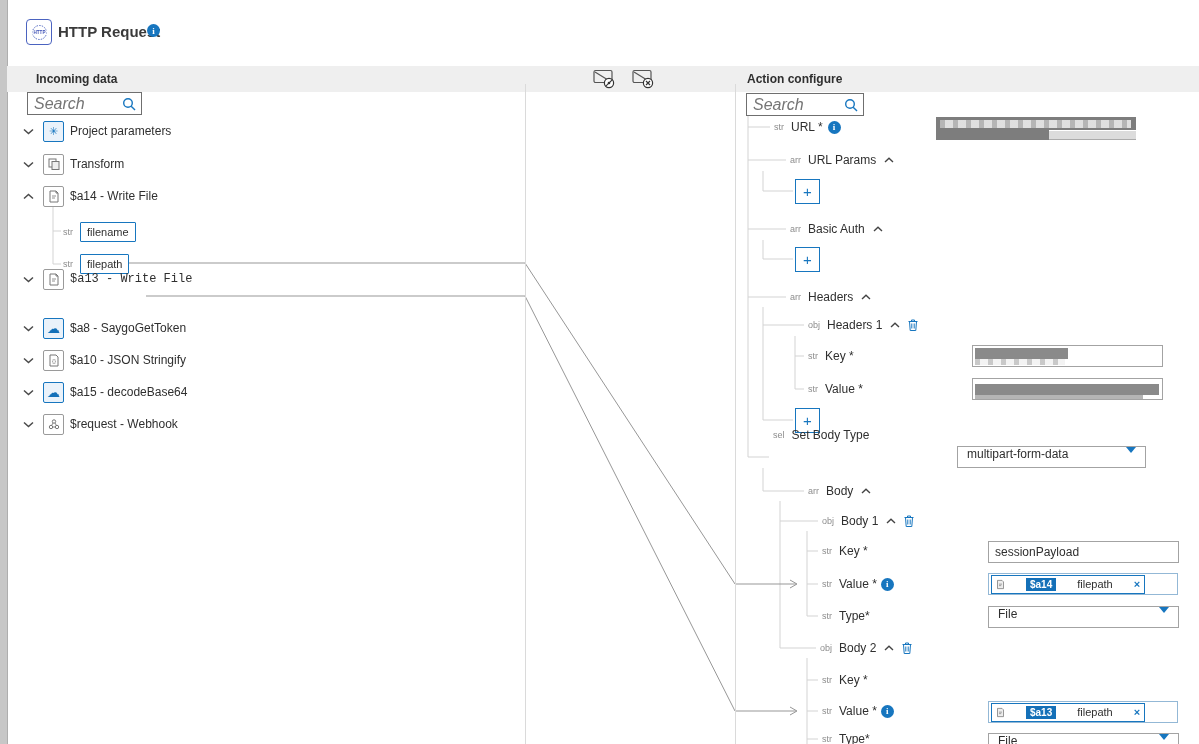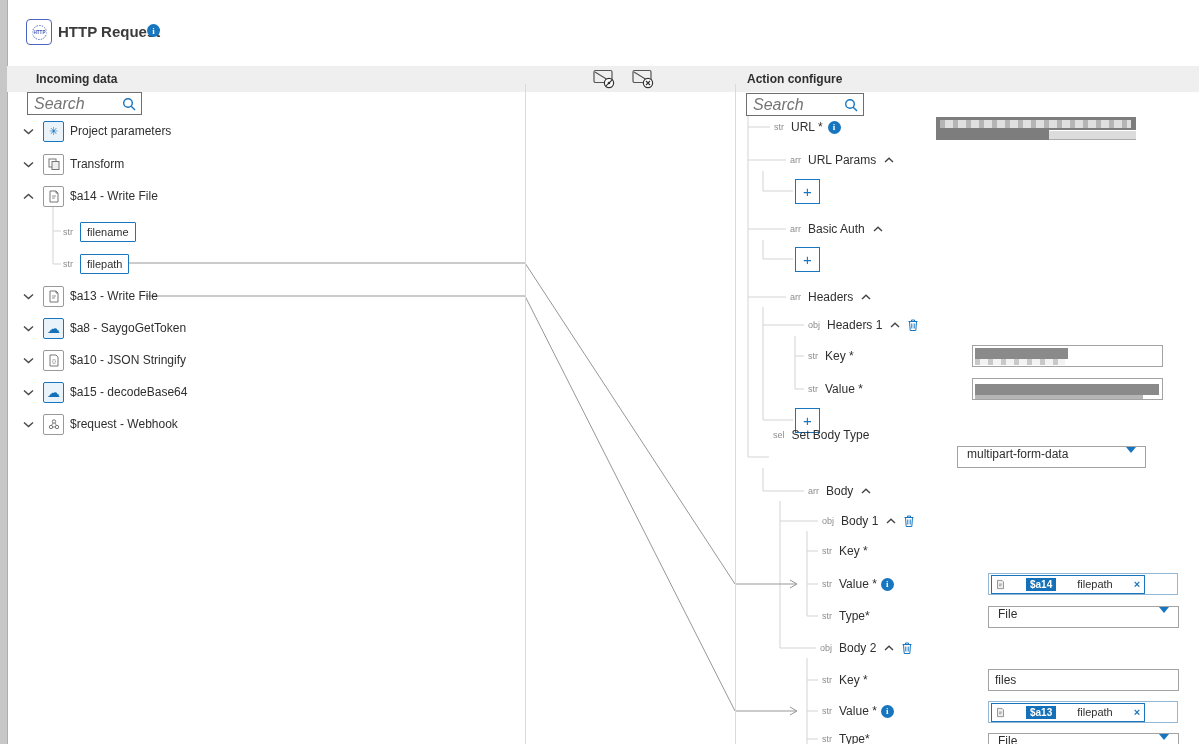--- a/index.html
+++ b/index.html
@@ -165,21 +165,21 @@
 
   <div class="row" style="left:63px;top:221px;">
     <span class="prefix">str</span>
     <span class="node-box">filename</span>
   </div>
   <div class="row" style="left:63px;top:253px;">
     <span class="prefix">str</span>
     <span class="node-box">filepath</span>
   </div>
 
-  <div class="row" style="left:23px;top:285px;">
+  <div class="row" style="left:23px;top:268px;font-family:Liberation Mono, monospace;">
     <span class="chev" style="margin:0 9px 0 0;">
       <svg width="11" height="7" viewBox="0 0 11 7">
           <path d="M1 1.5 L5.5 5.5 L10 1.5" fill="none" stroke="#4a4a4a" stroke-width="1.5"></path>
         </svg>
       </span>
     <span class="icon-box">
       <svg width="12" height="13" viewBox="0 0 12 13">
           <path d="M2 1 H8 L10 3 V12 H2 Z" fill="#fff" stroke="#777"></path>
           <path d="M8 1 V3 H10" fill="none" stroke="#777"></path>
           <path d="M4 6 L8 6 M4 8 L7 8" stroke="#777" stroke-width=".8"></path>
@@ -361,20 +361,21 @@
       <svg width="10" height="12" viewBox="0 0 10 12">
           <path d="M0.5 2.5 H9.5 M3.5 2.5 V1 H6.5 V2.5 M1.5 2.5 L2.2 11.5 H7.8 L8.5 2.5 M3.8 4.5 V9.5 M6.2 4.5 V9.5" fill="none" stroke="#1776bf" stroke-width="1"></path>
         </svg>
       </span>
   </div>
 
   <div class="row" style="left:822px;top:540px;">
     <span class="prefix">str</span>
     <span class="lbl">Key *</span>
   </div>
+  <input class="tinput" style="left: 988px; top: 541px; width: 191px;" value="sessionPayload">
 
   <div class="row" style="left:822px;top:573px;">
     <span class="prefix">str</span>
     <span class="lbl">Value *</span>
     <span class="info" style="margin-left:4px;"></span>
   </div>
   <div class="chipfield" style="left:988px;top:573px;width:190px;">
     <span class="pill">
       <svg width="9" height="11" viewBox="0 0 12 13">
           <path d="M2 1 H8 L10 3 V12 H2 Z" fill="#eee" stroke="#777"></path>
@@ -407,21 +408,20 @@
       <svg width="10" height="12" viewBox="0 0 10 12">
           <path d="M0.5 2.5 H9.5 M3.5 2.5 V1 H6.5 V2.5 M1.5 2.5 L2.2 11.5 H7.8 L8.5 2.5 M3.8 4.5 V9.5 M6.2 4.5 V9.5" fill="none" stroke="#1776bf" stroke-width="1"></path>
         </svg>
       </span>
   </div>
 
   <div class="row" style="left:822px;top:669px;">
     <span class="prefix">str</span>
     <span class="lbl">Key *</span>
   </div>
-  <input class="tinput" style="left: 988px; top: 669px; width: 191px;" value="files">
 
   <div class="row" style="left:822px;top:700px;">
     <span class="prefix">str</span>
     <span class="lbl">Value *</span>
     <span class="info" style="margin-left:4px;"></span>
   </div>
   <div class="chipfield" style="left:988px;top:701px;width:190px;">
     <span class="pill">
       <svg width="9" height="11" viewBox="0 0 12 13">
           <path d="M2 1 H8 L10 3 V12 H2 Z" fill="#eee" stroke="#777"></path>

